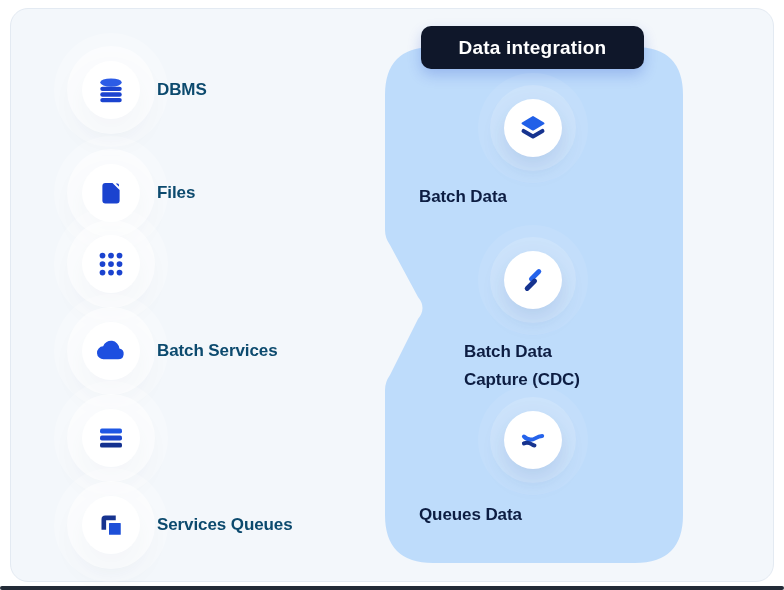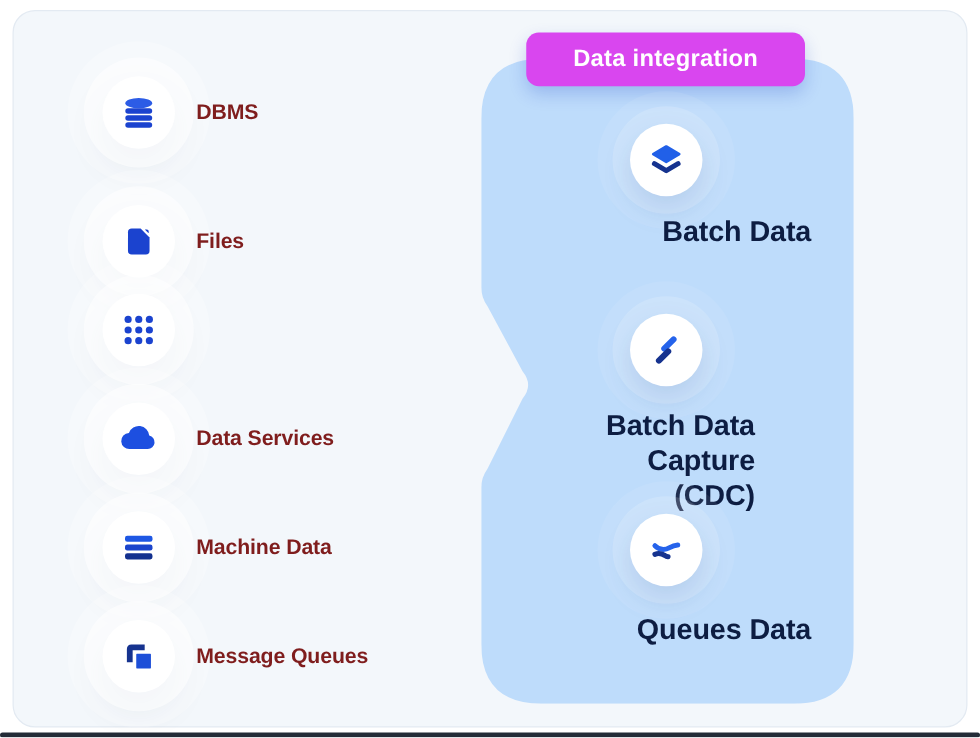--- a/index.html
+++ b/index.html
@@ -7,33 +7,33 @@
          font-family:"Liberation Sans",sans-serif;}
   .card{position:absolute;left:10px;top:8px;width:762px;height:572px;background:#f3f7fb;
         border:1px solid #e3eaf2;border-radius:18px;}
   .bottom-edge{position:absolute;left:0;bottom:0;width:784px;height:4px;background:#232b37;border-radius:2px;}
 
   
   .src-row{position:absolute;left:82px;height:58px;display:flex;align-items:center;gap:17px;}
   .circle{width:58px;height:58px;border-radius:50%;background:#ffffff;display:flex;
           align-items:center;justify-content:center;flex:0 0 auto;
           box-shadow:0 0 0 15px rgba(255,255,255,.55),0 0 0 28px rgba(255,255,255,.26),0 14px 30px rgba(20,40,90,.10);}
-  .src-label{font-size:17px;font-weight:700;color:#7f1d1d;letter-spacing:-.1px;white-space:nowrap;}
+  .src-label{font-size:17px;font-weight:700;color:#0c4a6e;letter-spacing:-.1px;white-space:nowrap;}
 
   
   .panel-svg{position:absolute;left:385px;top:47px;}
-  .pill{position:absolute;left:421px;top:26px;width:223px;height:43px;background:#d946ef;
+  .pill{position:absolute;left:421px;top:26px;width:223px;height:43px;background:#0f172a;
         border-radius:10px;color:#ffffff;font-size:19px;font-weight:700;letter-spacing:.2px;
         display:flex;align-items:center;justify-content:center;
         box-shadow:0 6px 14px rgba(17,56,194,.22);}
   .panel-circle{position:absolute;left:504px;width:58px;height:58px;border-radius:50%;background:#ffffff;
         display:flex;align-items:center;justify-content:center;
         box-shadow:0 0 0 14px rgba(255,255,255,.16),0 0 0 26px rgba(255,255,255,.08),0 10px 22px rgba(20,60,150,.18);}
-  .panel-label{position:absolute;color:#0d1d42;font-size:23px;font-weight:700;text-align:right;
-        letter-spacing:-.1px;line-height:28px;}
+  .panel-label{position:absolute;color:#0d1d42;font-size:17px;font-weight:700;text-align:left;
+        letter-spacing:-.1px;line-height:28px;margin-top:12px;}
   .w-wide{left:419px;width:230px;}
   .w-narrow{left:464px;width:140px;}
 </style>
 </head>
 <body>
 
 <div class="stage">
   <div class="card"></div>
 
   <svg class="panel-svg" width="298" height="516" viewBox="0 0 298 516" aria-hidden="true">
@@ -78,42 +78,41 @@
       </svg>
     </div>
   </div>
 
   <div class="src-row" style="top:322px">
     <div class="circle">
       <svg width="32" height="32" viewBox="0 0 24 24">
         <path fill="#1d4fe0" d="M6.6 18.2 h10.8 a4.1 4.1 0 0 0 .9-8.1 6.3 6.3 0 0 0-12.2-1.6 A4.6 4.6 0 0 0 6.6 18.2 Z"></path>
       </svg>
     </div>
-    <div class="src-label">Data Services</div>
+    <div class="src-label">Batch Services</div>
   </div>
 
   <div class="src-row" style="top:409px">
     <div class="circle">
       <svg width="30" height="30" viewBox="0 0 24 24">
         <rect x="3.2" y="4.4" width="17.6" height="3.9" rx="1.5" fill="#1e57e4"></rect>
         <rect x="3.2" y="10.05" width="17.6" height="3.9" rx="1.5" fill="#1b45cc"></rect>
         <rect x="3.2" y="15.7" width="17.6" height="3.9" rx="1.5" fill="#13308f"></rect>
       </svg>
     </div>
-    <div class="src-label">Machine Data</div>
   </div>
 
   <div class="src-row" style="top:496px">
     <div class="circle">
       <svg width="30" height="30" viewBox="0 0 24 24">
         <path fill="#16338f" d="M4.4 15.8 V7.4 Q4.4 4.4 7.4 4.4 H15.8 V8.1 H8.1 V15.8 Z"></path>
         <rect x="9.6" y="9.6" width="11" height="11" rx="1.2" fill="#1d4fd8" stroke="#ffffff" stroke-width="1.6"></rect>
       </svg>
     </div>
-    <div class="src-label">Message Queues</div>
+    <div class="src-label">Services Queues</div>
   </div>
 
   <div class="pill">Data integration</div>
 
   <div class="panel-circle" style="top:99px">
     <svg width="32" height="32" viewBox="0 0 24 24">
       <path d="M12 3.9 L19.8 8.5 12 13.1 4.2 8.5 Z" fill="#2160e8" stroke="#2160e8" stroke-width="1.6" stroke-linejoin="round"></path>
       <path d="M4.9 14.2 L12 18.4 L19.1 14.2" fill="none" stroke="#16338f" stroke-width="3" stroke-linecap="round" stroke-linejoin="round"></path>
     </svg>
   </div>

